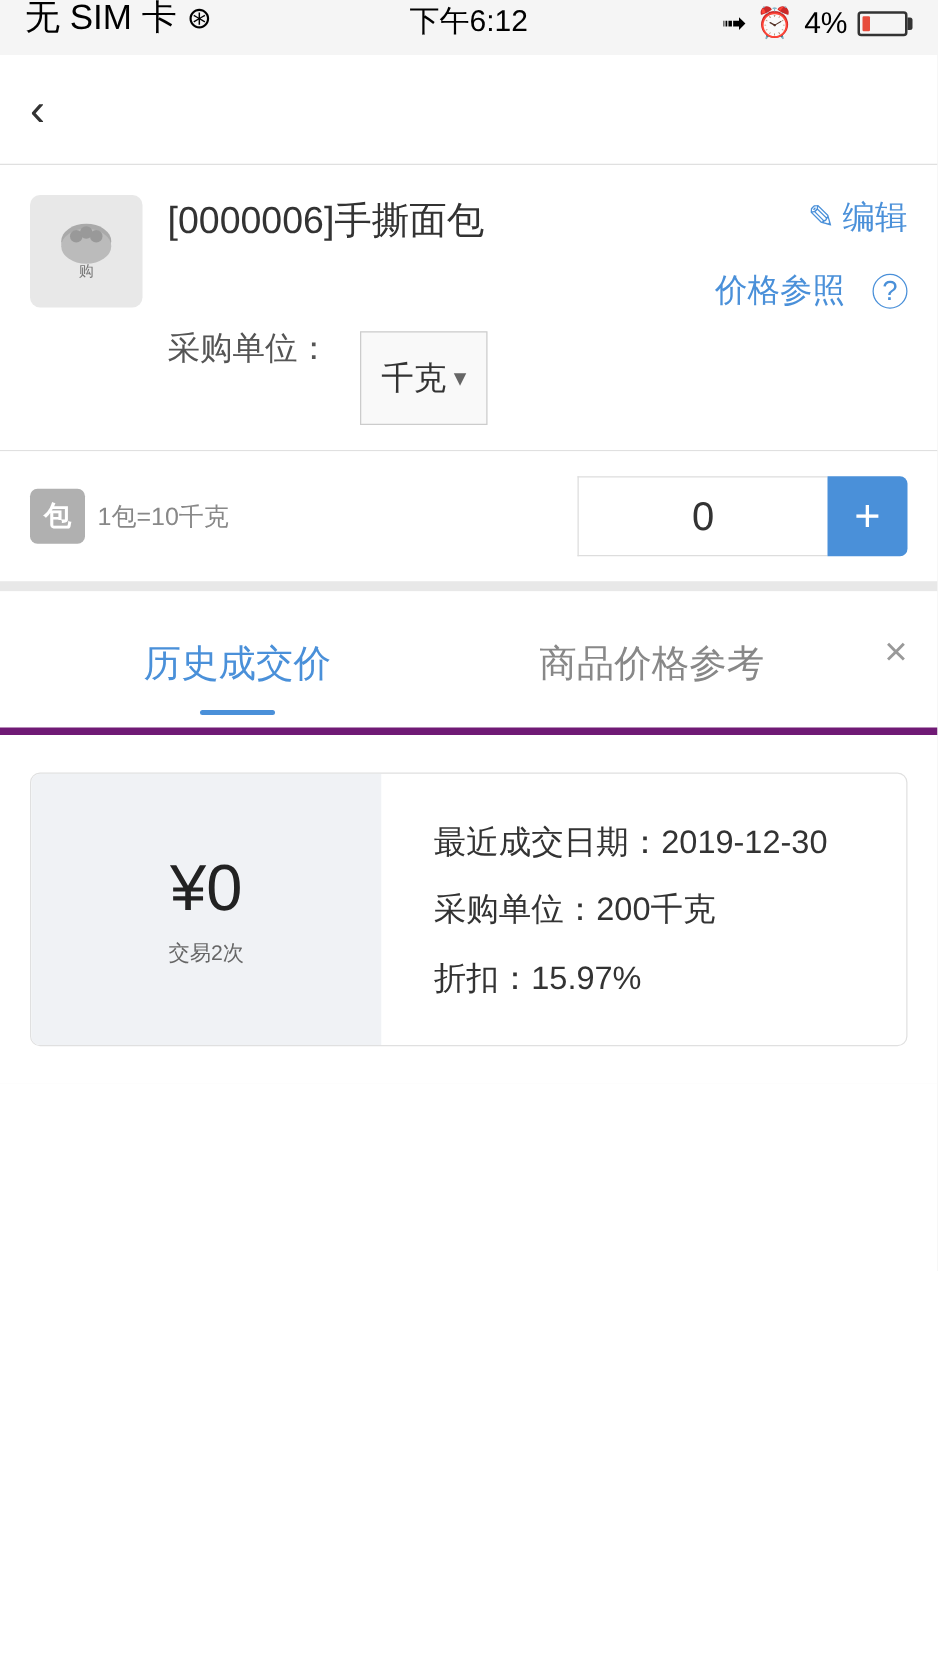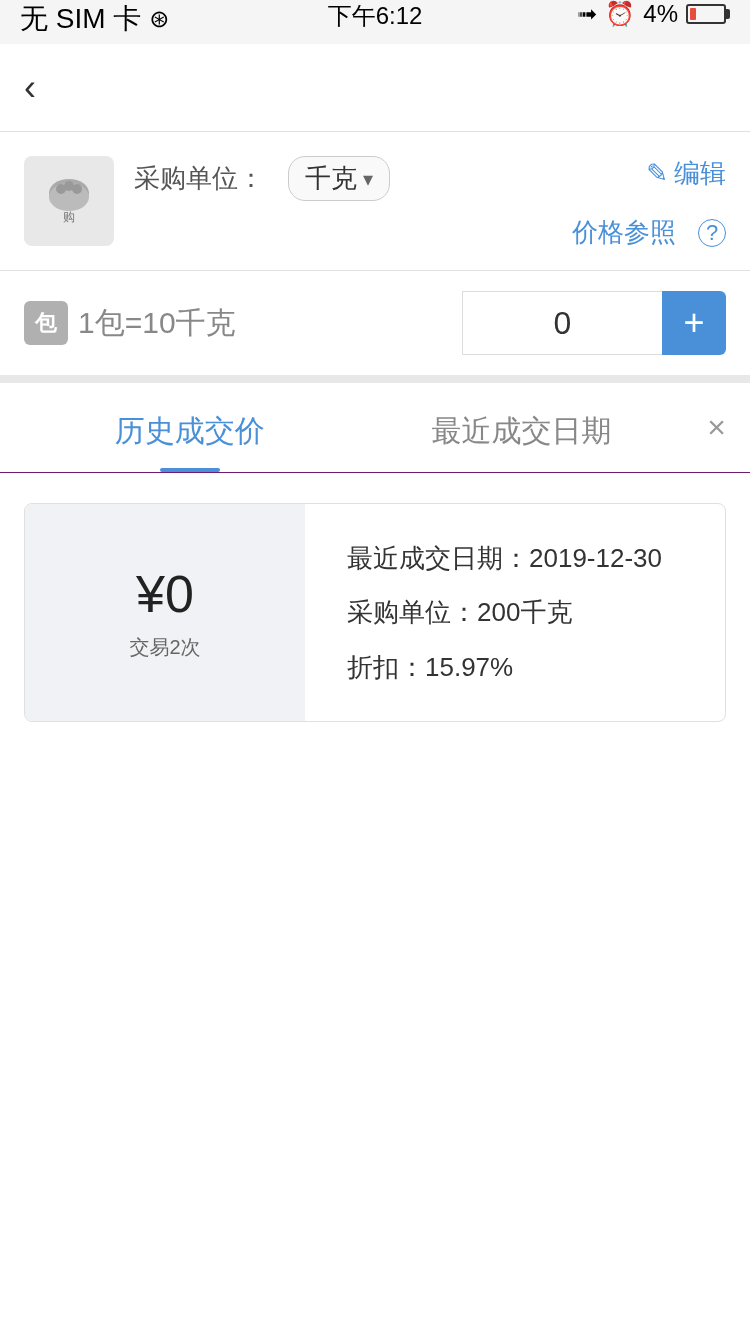--- a/index.html
+++ b/index.html
@@ -11,23 +11,23 @@
       background: #f5f5f5;
       overflow-x: hidden;
     }
 
     
     .status-bar {
       width: 746px;
       height: 44px;
       background: #f5f5f5;
       display: flex;
-      align-items: flex-start;
+      align-items: flex-end;
       justify-content: space-between;
-      padding: 0 20px;
+      padding: 11px 20px;
     }
     .status-left {
       font-size: 28px;
       font-weight: 500;
       color: #000;
       display: flex;
       align-items: center;
       gap: 8px;
     }
     .status-left .wifi-icon {
@@ -143,29 +143,30 @@
       align-items: center;
       gap: 24px;
       font-size: 26px;
       color: #555;
     }
     .unit-label {
       color: #555;
     }
     .unit-select {
       border: 1px solid #ccc;
-      border-radius: 17px;
-      padding: 4px 16px;
+      border-radius: 0;
+      padding: 19px 16px;
       font-size: 26px;
       color: #333;
       background: #f9f9f9;
       display: flex;
       align-items: center;
       gap: 6px;
       cursor: pointer;
+      margin-top: 48px;
     }
     .unit-select-arrow {
       font-size: 20px;
       color: #666;
     }
     .edit-link {
       font-size: 26px;
       color: #4a90d9;
       display: flex;
       align-items: center;
@@ -211,21 +212,21 @@
       background: #b0b0b0;
       border-radius: 6px;
       display: flex;
       align-items: center;
       justify-content: center;
       color: #fff;
       font-size: 22px;
       font-weight: 600;
     }
     .quantity-unit-text {
-      font-size: 30px;
+      font-size: 20px;
       color: #888;
     }
     .quantity-control {
       display: flex;
       align-items: center;
       gap: 0;
     }
     .quantity-input {
       width: 200px;
       height: 64px;
@@ -251,23 +252,23 @@
       border-radius: 0 6px 6px 0;
     }
 
     
     .tabs-section {
       background: #fff;
       margin-top: 0;
     }
     .tabs-header {
       display: flex;
-      align-items: center;
-      border-bottom: 1px solid #701a75;
-      padding: 0 24px;
+      align-items: flex-start;
+      border-bottom: 6px solid #701a75;
+      padding: 10px 24px;
       position: relative;
     }
     .tab-item {
       flex: 1;
       text-align: center;
       padding: 28px 0 20px;
       font-size: 30px;
       color: #888;
       cursor: pointer;
       position: relative;
@@ -313,21 +314,21 @@
       align-items: center;
       justify-content: center;
       padding: 40px 20px;
     }
     .price-amount {
       font-size: 52px;
       color: #222;
       font-weight: 400;
     }
     .price-transactions {
-      font-size: 20px;
+      font-size: 17px;
       color: #666;
       margin-top: 10px;
     }
     .price-right-panel {
       flex: 1;
       padding: 36px 42px;
       display: flex;
       flex-direction: column;
       gap: 18px;
     }
@@ -373,20 +374,21 @@
         <svg width="60" height="60" viewBox="0 0 60 60">
           <ellipse cx="30" cy="22" rx="20" ry="14" fill="#aaa"></ellipse>
           <ellipse cx="30" cy="26" rx="20" ry="14" fill="#bbb"></ellipse>
           <circle cx="22" cy="18" r="5" fill="#999"></circle>
           <circle cx="30" cy="15" r="5" fill="#999"></circle>
           <circle cx="38" cy="18" r="5" fill="#999"></circle>
           <text x="30" y="50" text-anchor="middle" font-size="12" fill="#777">购</text>
         </svg>
       </div>
       <div class="product-info">
+        <div class="product-name">[0000006]手撕面包</div>
         <div class="product-unit-row">
           <span class="unit-label">采购单位：</span>
           <div class="unit-select">
             <span>千克</span>
             <span class="unit-select-arrow">▾</span>
           </div>
         </div>
       </div>
     </div>
     <div class="product-right">
@@ -414,21 +416,21 @@
     </div>
   </div>
 </div>
 
 <div class="tabs-section">
   <div class="tabs-header">
     <div class="tab-item active">
       <span>历史成交价</span>
     </div>
     <div class="tab-item">
-      <span>最近成交日期</span>
+      <span>商品价格参考</span>
     </div>
     <span class="tab-close">×</span>
   </div>
 
   <div class="history-content">
     <div class="price-card">
       <div class="price-left-panel">
         <div class="price-amount">¥0</div>
         <div class="price-transactions">交易2次</div>
       </div>

